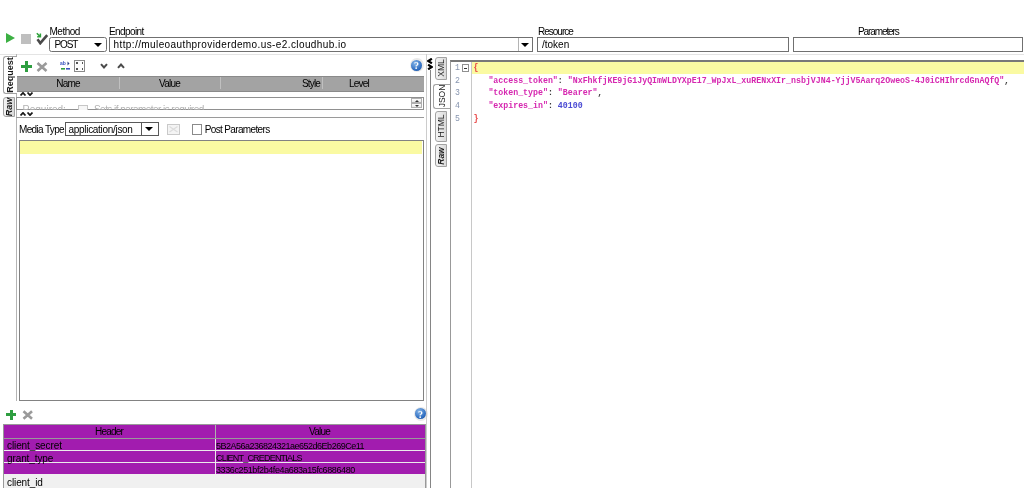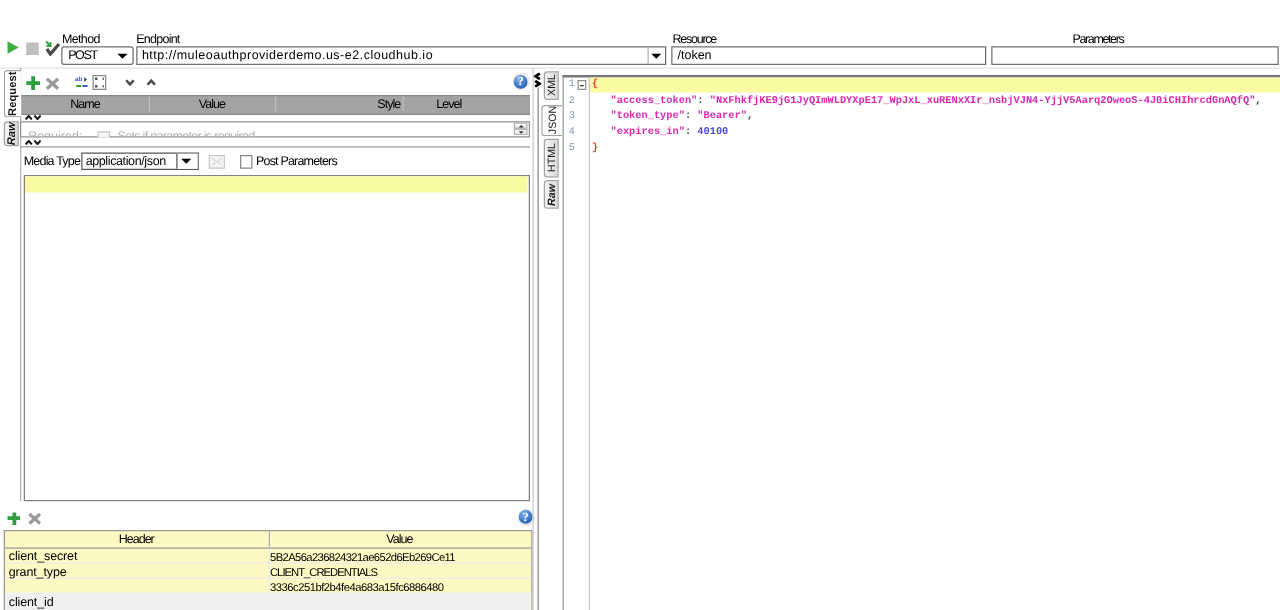--- a/index.html
+++ b/index.html
@@ -169,21 +169,21 @@
     <div class="abs" style="left:0;top:3.4px;width:10px;height:3.2px;background:#2e9e40;"></div>
   </div>
   <div class="abs" style="left:22px;top:409.5px;width:11.5px;height:10px;">
     <svg width="11.5" height="10">
         <path d="M1.5 1.2 L10 8.8 M10 1.2 L1.5 8.8" stroke="#9a9a9a" stroke-width="2.6"></path>
       </svg>
   </div>
   <div class="helpring" style="left:413.5px;top:406.5px;"></div>
   <div class="helpdot" style="left:415px;top:408px;"></div>
 
-  <div class="abs" style="left:2.5px;top:423.7px;width:423px;height:64.3px;background:#fef9c3;border:1px solid #999;border-bottom:none;box-sizing:border-box;">
+  <div class="abs" style="left:2.5px;top:423.7px;width:423px;height:64.3px;background:#a21caf;border:1px solid #999;border-bottom:none;box-sizing:border-box;">
     <div class="abs" style="left:0;top:0;width:421px;height:14px;border-bottom:1px solid #999;box-sizing:border-box;">
       <div class="abs" style="left:211px;top:0;width:1px;height:13px;background:#b0b0b0;"></div>
       <div class="cell" style="left:0;top:1.5px;width:211px;">Header</div>
       <div class="cell" style="left:211px;top:1.5px;width:210px;">Value</div>
     </div>
     <div class="abs" style="left:211px;top:14px;width:1px;height:48px;background:#ebebeb;"></div>
     <div class="abs" style="left:0;top:24.9px;width:421px;height:1px;background:#ebebeb;"></div>
     <div class="abs" style="left:0;top:37.2px;width:421px;height:1px;background:#ebebeb;"></div>
     <div class="abs" style="left:0;top:49.3px;width:421px;height:15px;background:#f0f0f0;"></div>
     <div class="abs" style="left:3.5px;top:15.5px;font-size:10px;letter-spacing:-0.1px;">client_secret</div>

